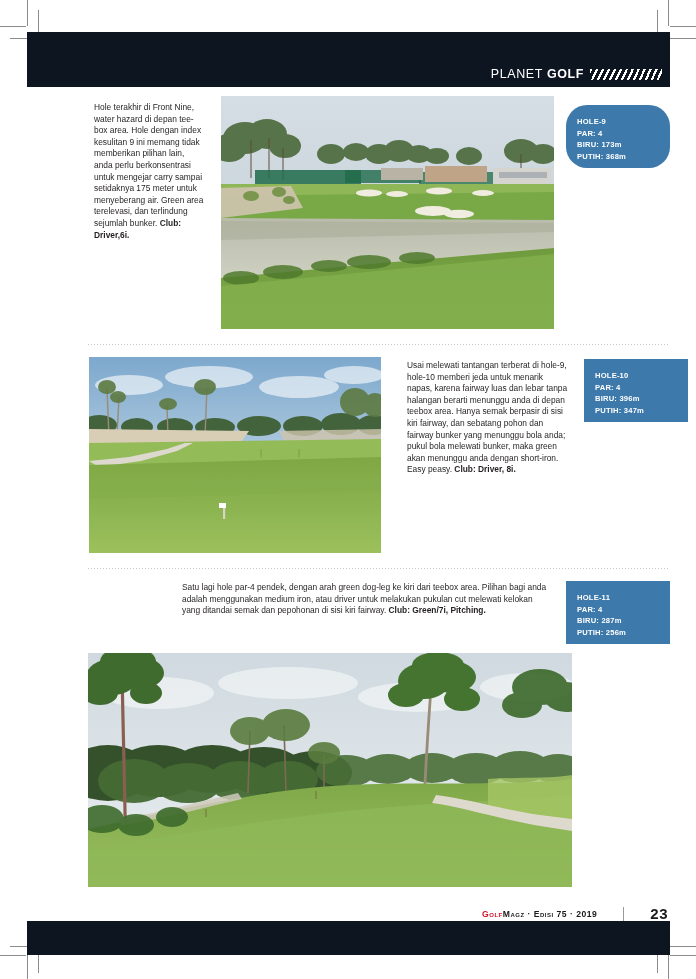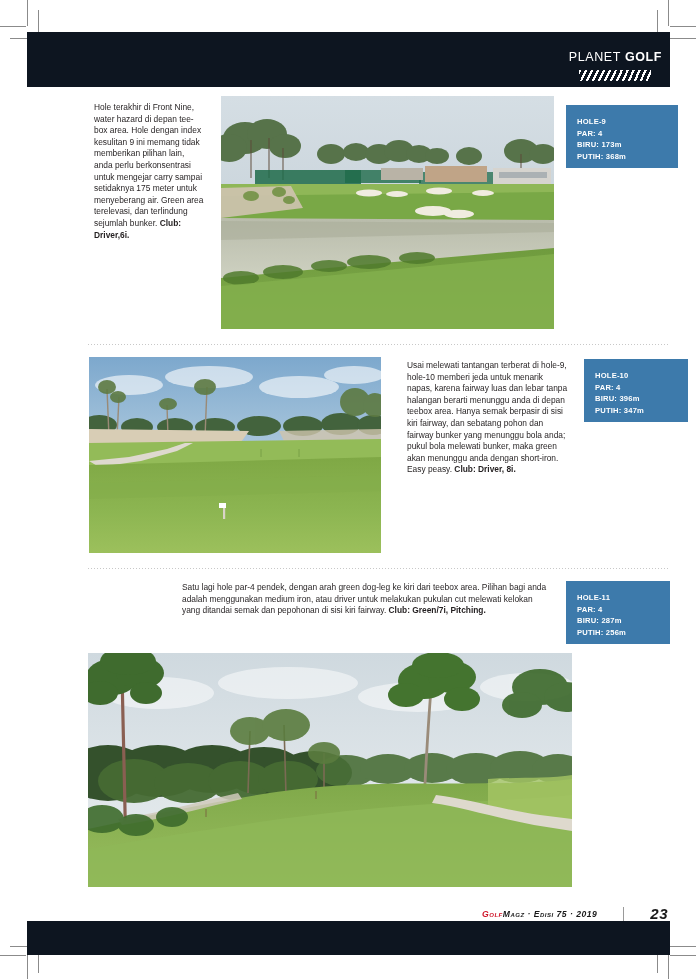--- a/index.html
+++ b/index.html
@@ -17,21 +17,21 @@
   .cmark.v{width:1px;}
   .cmark.h{height:1px;}
 
   
   .banner-top{
     position:absolute;left:27px;top:32px;width:643px;height:55px;
     background:#0d1520;
   }
   .banner-brand{
     position:absolute;right:8px;bottom:6px;
-    display:flex;align-items:center;gap:6px;flex-direction:column;
+    display:flex;align-items:center;gap:6px;
   }
   .brand-text{
     color:#ffffff;font-size:12.5px;letter-spacing:.6px;
     font-family:"Liberation Sans", sans-serif;white-space:nowrap;
   }
   .brand-text b{font-weight:bold;}
   .hatch{
     width:72px;height:11px;
     background:repeating-linear-gradient(115deg,
        #ffffff 0px,#ffffff 2.2px,
@@ -41,21 +41,21 @@
   
   .banner-bottom{
     position:absolute;left:27px;top:921px;width:643px;height:34px;
     background:#0d1520;
   }
 
   
   .footer{
     position:absolute;right:28px;top:905px;
     display:flex;align-items:center;gap:26px;
-    font-size:8.6px;letter-spacing:.5px;font-style:italic;
+    font-size:8.6px;letter-spacing:.5px;
   }
   .footer-mag{color:#1a1a1a;font-weight:bold;font-variant:small-caps;white-space:nowrap;}
   .footer-mag .red{color:#cf1126;}
   .footer-sep{width:1px;height:14px;background:#9a9a9a;}
   .footer-page{color:#1a1a1a;font-weight:bold;font-size:15px;}
 
   
   .body-text{
     color:#231f20;
     font-size:8.4px;
@@ -203,21 +203,21 @@
         <ellipse cx="20" cy="182" rx="18" ry="7"></ellipse>
         <ellipse cx="62" cy="176" rx="20" ry="7"></ellipse>
         <ellipse cx="108" cy="170" rx="18" ry="6"></ellipse>
         <ellipse cx="148" cy="166" rx="22" ry="7"></ellipse>
         <ellipse cx="196" cy="162" rx="18" ry="6"></ellipse>
       </g>
       <path d="M0 190 L333 158 L333 233 L0 233 Z" fill="#83af4c" opacity=".85"></path>
     </svg>
   </div>
 
-  <div class="infobox" style="left:566px;top:105px;width:112px;height:63px;">
+  <div class="infobox" style="left:566px;top:105px;width:104px;height:63px;border-radius:21px;">
     <div>HOLE-9</div>
     <div>PAR: 4</div>
     <div>BIRU: 173m</div>
     <div>PUTIH: 368m</div>
   </div>
 
   <div class="dotted" style="left:88px;top:344px;width:582px;"></div>
 
   <div class="photo" style="left:89px;top:357px;width:292px;height:196px;">
     <svg viewBox="0 0 292 196" preserveAspectRatio="none">

